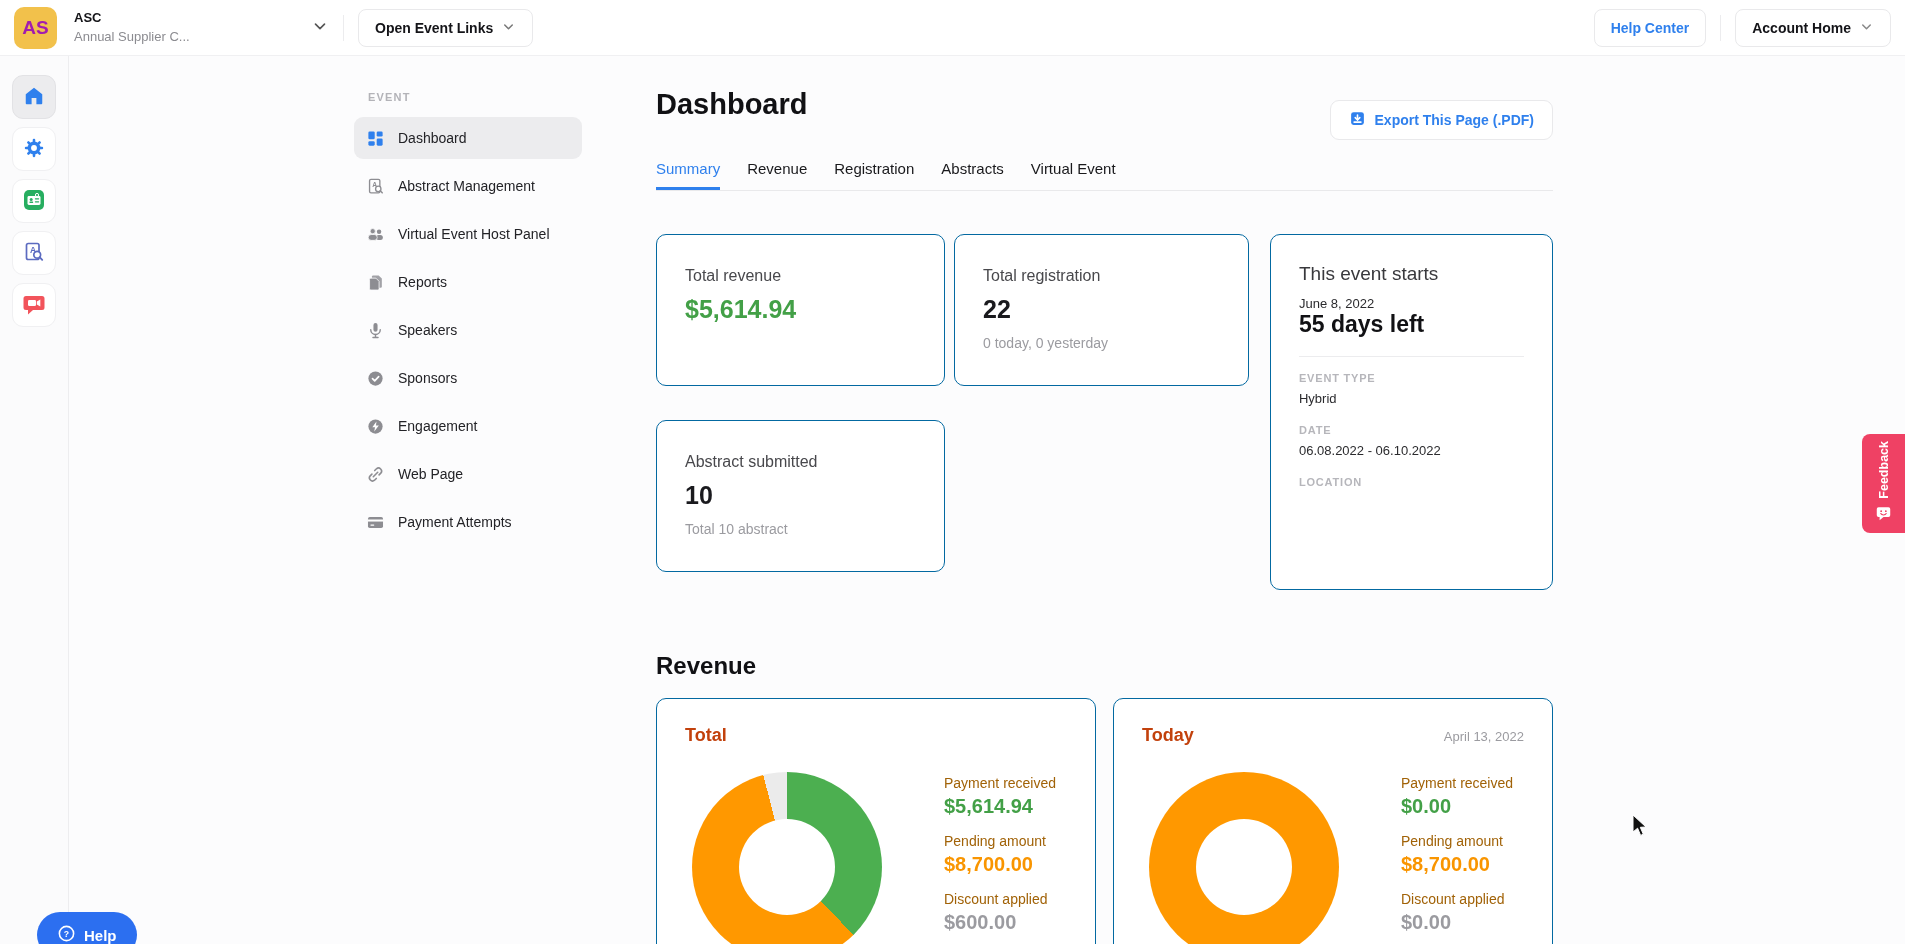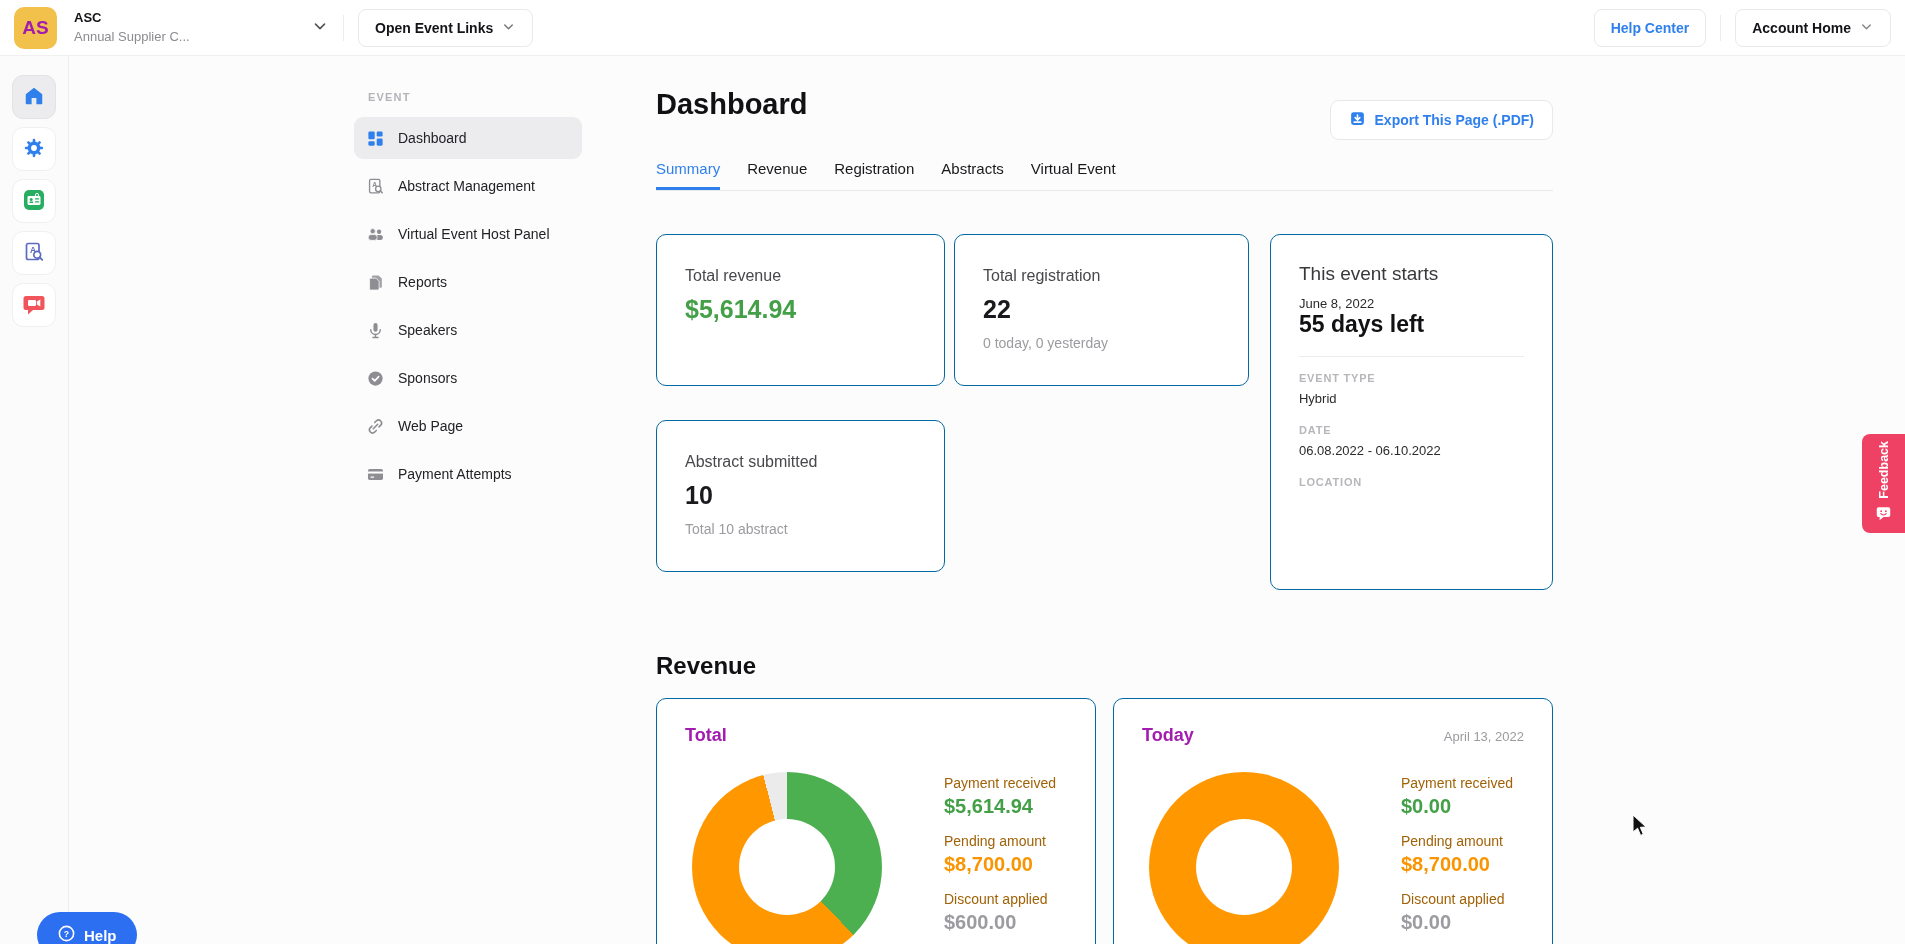--- a/index.html
+++ b/index.html
@@ -64,21 +64,21 @@
   .ec-date { font-size:13px; color:#2b2b2e; margin-top:11px; }
   .ec-days { font-size:23px; font-weight:700; color:#111114; margin-top:0; }
   .ec-hr { border:none; border-top:1px solid #ececee; margin:18px 0 2px; }
   .ec-sec-label { font-size:11px; font-weight:700; letter-spacing:0.8px; color:#b6b6bb; margin-top:15px; }
   .ec-sec-value { font-size:13px; color:#2b2b2e; margin-top:5px; line-height:1.55; }
 
   .revenue-title { margin-top:62px; font-size:24px; font-weight:700; color:#111114; }
   .revenue-cards { display:flex; gap:17px; margin-top:18px; }
   .revenue-card { width:440px; height:400px; padding:26px 28px; }
   .rc-head { display:flex; align-items:baseline; }
-  .rc-title { font-size:18px; font-weight:700; color:#a21caf; }
+  .rc-title { font-size:18px; font-weight:700; color:#c2410c; }
   .rc-date { margin-left:auto; font-size:13px; color:#9b9ba0; }
   .rc-body { display:flex; margin-top:26px; }
   .donut { width:190px; height:190px; border-radius:50%; position:relative; margin-left:7px; flex:0 0 auto; background:#eee; }
   .donut::after { content:""; position:absolute; inset:47px; background:#fff; border-radius:50%; }
   .rc-stats { margin-left:62px; margin-top:3px; display:flex; flex-direction:column; gap:15px; }
   .stat-label { font-size:14px; color:#a16207; }
   .stat-value { font-size:20px; font-weight:700; margin-top:4px; }
   .stat-value.v-green { color:#43a047; }
   .stat-value.v-orange { color:#f99500; }
   .stat-value.v-gray { color:#9b9ba0; }
@@ -264,20 +264,29 @@
       <div class="menu-item">
         <span class="mi-ic">
           <svg width="19" height="19" viewBox="0 0 24 24">
               <circle cx="12" cy="12" r="9" fill="#8d8d92"></circle>
               <polyline points="8.2,12.2 11,15 16,9.6" fill="none" stroke="#fff" stroke-width="2.1" stroke-linecap="round" stroke-linejoin="round"></polyline>
             </svg>
         </span>
         <span class="mi-label">Sponsors</span>
       </div>
 
+      <div class="menu-item">
+        <span class="mi-ic">
+          <svg width="19" height="19" viewBox="0 0 24 24">
+              <circle cx="12" cy="12" r="9" fill="#8d8d92"></circle>
+              <polygon points="13.2,5.8 8,13 11.4,13 10.4,18.2 16.2,10.6 12.6,10.6" fill="#fff"></polygon>
+            </svg>
+        </span>
+        <span class="mi-label">Engagement</span>
+      </div>
 
       <div class="menu-item">
         <span class="mi-ic">
           <svg width="19" height="19" viewBox="0 0 24 24" fill="none" stroke="#8d8d92" stroke-width="2" stroke-linecap="round">
               <path d="M9.2 14.8 L14.8 9.2"></path>
               <path d="M11 7 l2.2-2.2 a3.9 3.9 0 0 1 5.5 5.5 L16.5 12.5"></path>
               <path d="M13 17 l-2.2 2.2 a3.9 3.9 0 0 1 -5.5 -5.5 L7.5 11.5"></path>
             </svg>
         </span>
         <span class="mi-label">Web Page</span>

